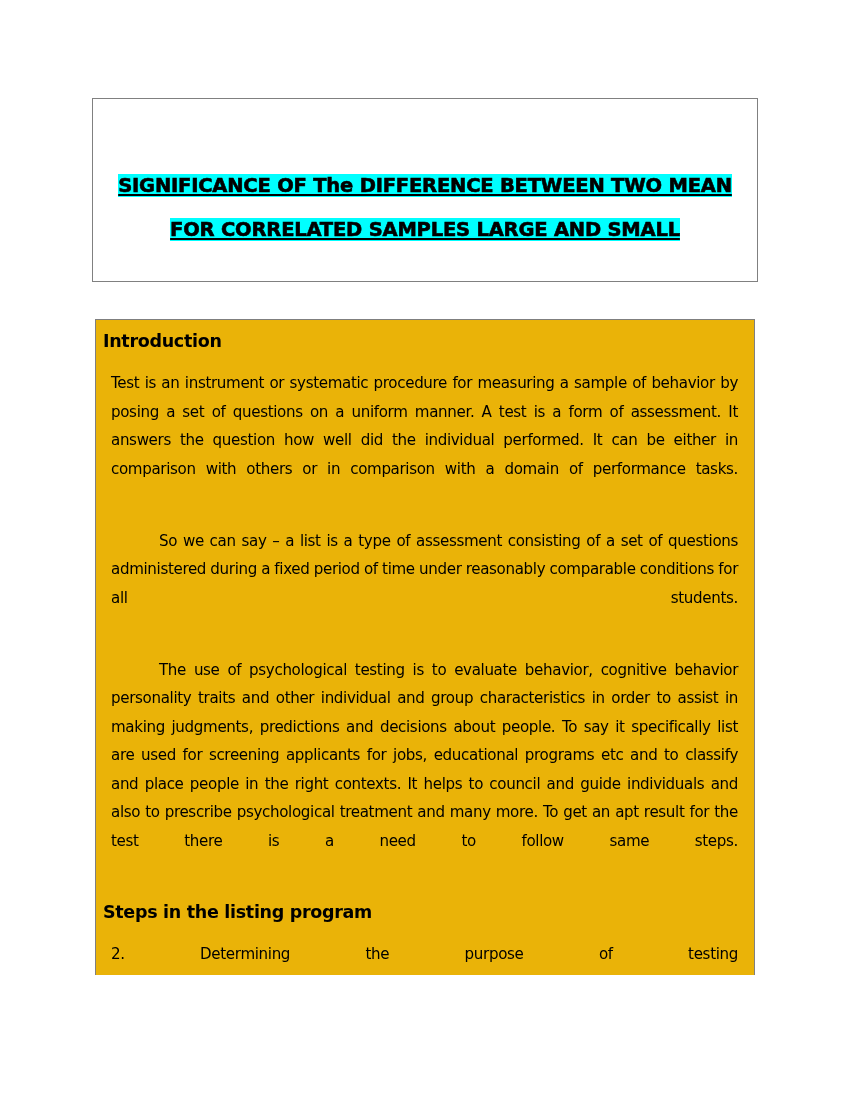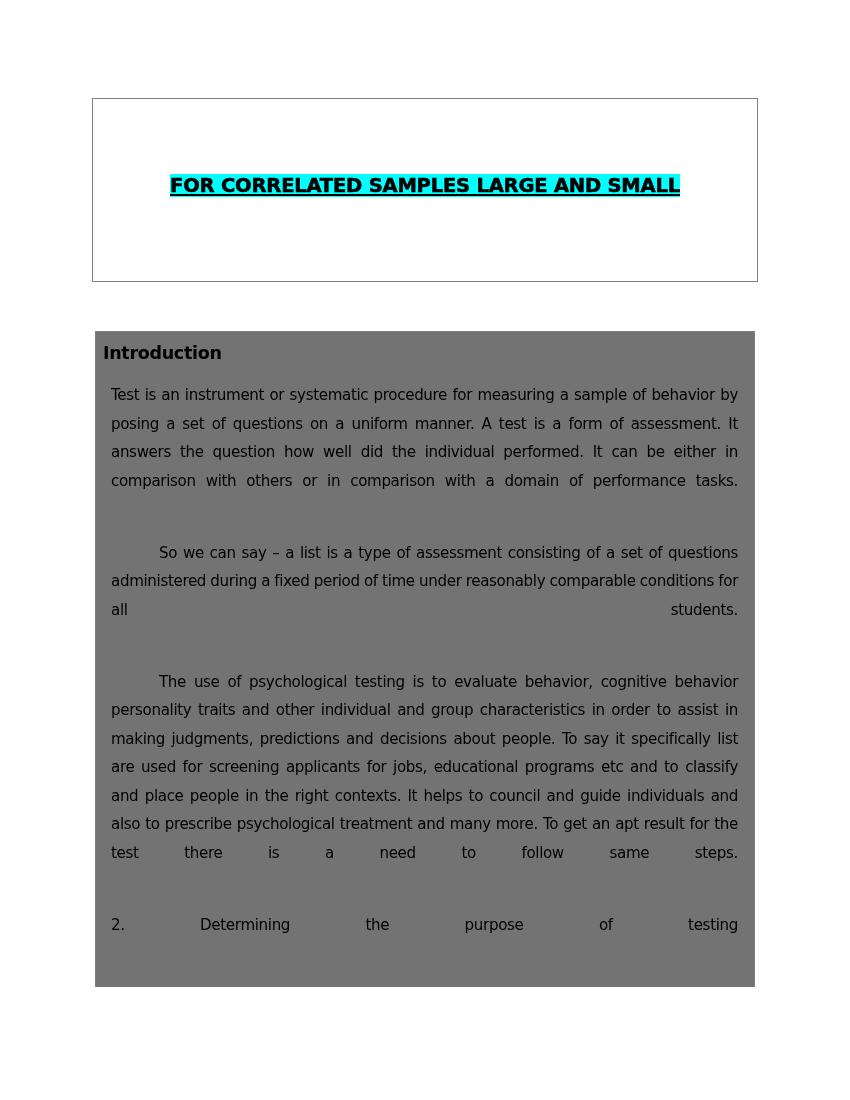--- a/index.html
+++ b/index.html
@@ -63,27 +63,27 @@
     padding: 0;
   }
   .title-line-wrap + .title-line-wrap {
     margin-top: 15px;
   }
 
   
   .content-box {
     position: absolute;
     left: 95px;
-    top: 331px;
+    top: 319px;
     width: 660px;
     height: 656px;
     box-sizing: border-box;
     border: 1px solid #7f7f7f;
     border-bottom: none;
-    background: #737373;
+    background: #eab308;
     overflow: hidden;
   }
 
   .content-inner {
     padding: 8px 8px 0 7px;
   }
 
   h2.section-heading {
     font-family: "DejaVu Sans", sans-serif;
     font-size: 17.5px;
@@ -123,36 +123,40 @@
   }
 </style>
 </head>
 <body>
 
 <div class="page">
 
   <div class="title-box">
     <div class="title-inner">
       <div class="title-line-wrap">
+        <span class="title-line">SIGNIFICANCE OF The DIFFERENCE BETWEEN TWO MEAN</span>
+      </div>
+      <div class="title-line-wrap">
         <span class="title-line">FOR CORRELATED SAMPLES LARGE AND SMALL</span>
       </div>
     </div>
   </div>
 
   <div class="content-box">
     <div class="content-inner">
 
       <h2 class="section-heading">Introduction</h2>
 
       <p class="body-text">Test is an instrument or systematic procedure for measuring a sample of behavior by posing a set of questions on a uniform manner.  A test is a form of assessment. It answers the question how well did the individual performed. It can be either in comparison with others or in comparison with a domain of performance tasks.</p>
 
       <p class="body-text indent">So we can say – a list is a type of assessment consisting of a set of questions administered during a fixed period of time under reasonably comparable conditions for all students.</p>
 
 
       <p class="body-text indent">The use of psychological testing is to evaluate behavior, cognitive behavior personality traits and other individual and group characteristics in order to assist in making judgments, predictions and decisions about people. To say it specifically list are used for screening applicants for jobs, educational programs etc and to classify and place people in the right contexts. It helps to council and guide individuals and also to prescribe psychological treatment and many more. To get an apt result for the test there is a need to follow same steps.</p>
 
+      <h2 class="section-heading tight-top">Steps in the listing program</h2>
 
       <p class="body-text">2. Determining the purpose of testing</p>
 
     </div>
   </div>
 
 </div>
 
 </body></html>

